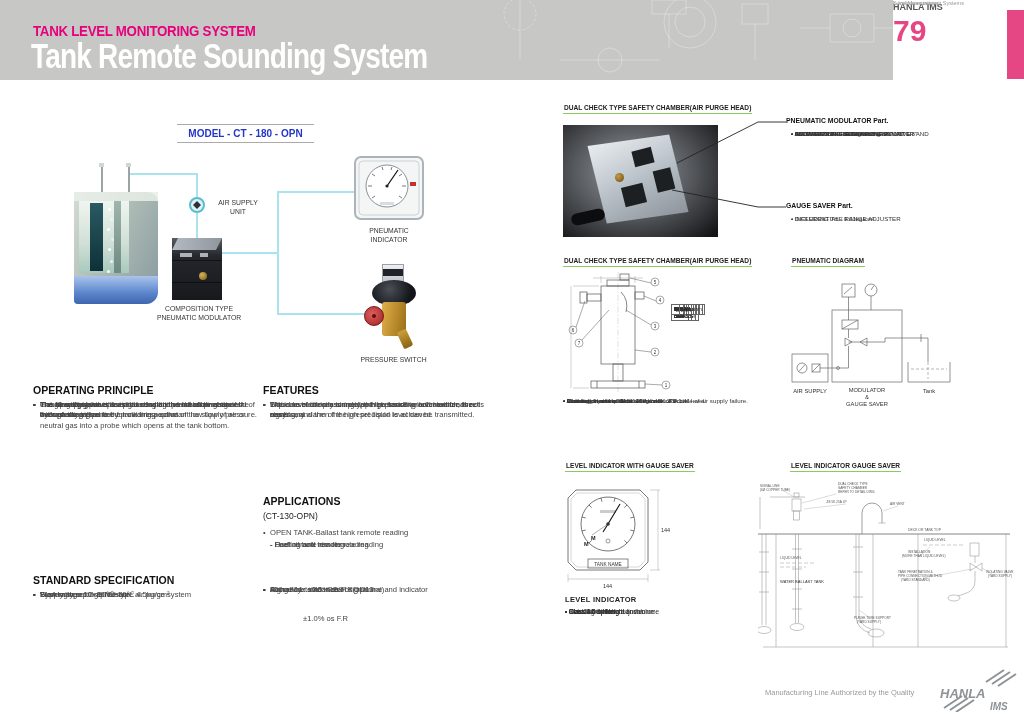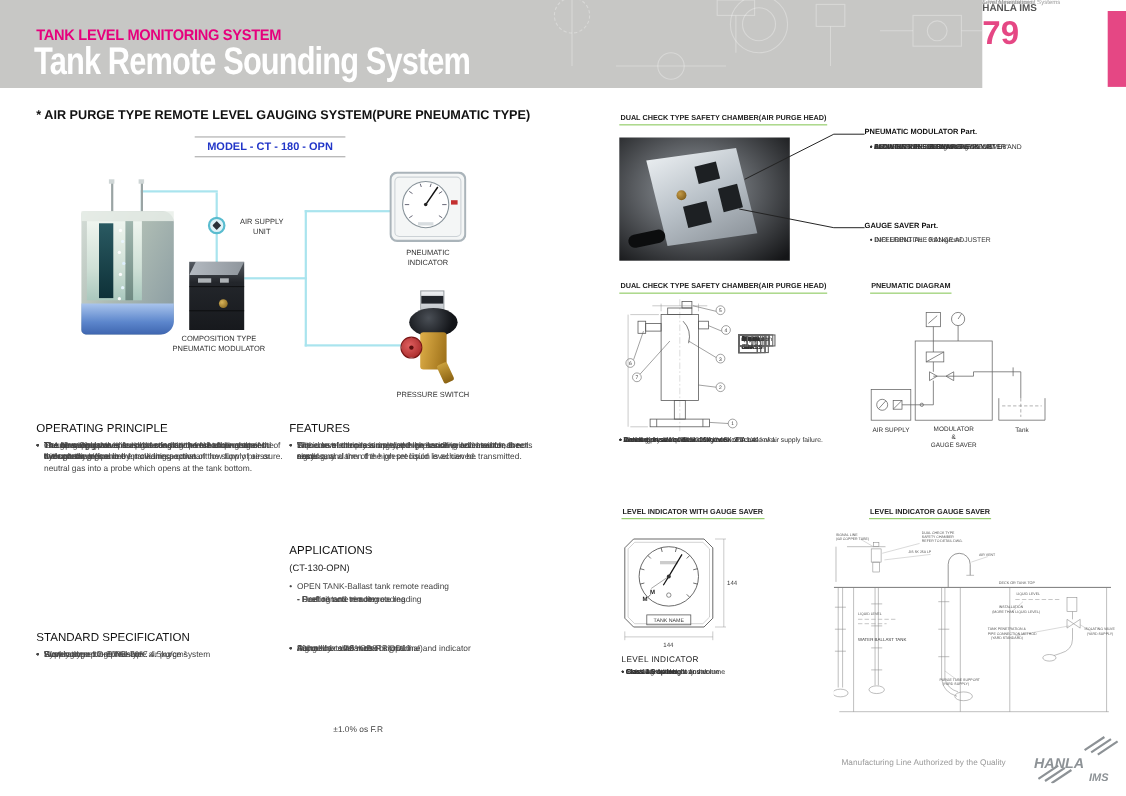--- a/index.html
+++ b/index.html
@@ -63,35 +63,35 @@
            background:radial-gradient(circle at 40% 35%,#4a4f56,#121418 70%);}
   .ps-valve{left:16px;top:38px;width:24px;height:34px;border-radius:3px;
            background:linear-gradient(100deg,#e0b04a,#9a6d16);}
   .ps-wheel{left:-2px;top:42px;width:20px;height:20px;border-radius:50%;border:1px solid #7a1616;
            background:radial-gradient(circle at 40% 40%,#e06060,#9c1f1f);}
   .ps-wheel::after{content:"";position:absolute;left:7px;top:7px;width:4px;height:4px;border-radius:50%;background:#5c0f0f;}
   .ps-spout{left:34px;top:66px;width:10px;height:18px;border-radius:2px;transform:rotate(-25deg);
            background:linear-gradient(#caa03c,#8a6212);}
 
   
-  .h-left{font-size:10.5px;font-weight:normal;color:#111;white-space:nowrap;}
+  .h-left{font-size:10.5px;font-weight:bold;color:#111;white-space:nowrap;}
   .blist{margin:0;padding:0;list-style:none;font-size:7.6px;color:#444;line-height:1.38;}
   .blist li{position:relative;padding-left:7px;margin-bottom:1px;}
   .blist li::before{content:"•";position:absolute;left:0;}
   .blist.plain li{padding-left:2px;}
   .blist.plain li::before{content:"";}
   .op-h{left:33px;top:384px;}   .op-list{left:33px;top:400px;width:224px;}
   .ss-h{left:33px;top:574px;}   .ss-list{left:33px;top:590px;width:224px;}
   .ft-h{left:263px;top:384px;}  .ft-list{left:263px;top:400px;width:224px;}
   .ap-h{left:263px;top:495px;}
   .ap-sub{left:263px;top:511px;font-size:8.5px;color:#222;}
   .ap-list{left:263px;top:528px;width:228px;}
   .ap-sub-list{left:268px;top:540px;width:228px;}
   .ap-specs{left:263px;top:585px;width:232px;}
-  .ap-cont{left:303px;top:658px;font-size:7.6px;color:#444;}
+  .ap-cont{left:303px;top:614px;font-size:7.6px;color:#444;}
 
   
   .sec-h{z-index:2;}
   .sec-h .dbl{position:static;display:block;height:2px;border-top:1px solid #8cc95f;
               border-bottom:1px solid #8cc95f;margin-bottom:2px;}
   .sec-h .txt{position:static;display:block;font-size:6.6px;font-weight:bold;color:#222;
               padding:1px 1px 2px;border-bottom:1px solid #8cc95f;white-space:nowrap;}
   .sh1{left:563px;top:103px;width:174px;}
   .sh2{left:563px;top:256px;width:174px;}
   .sh3{left:791px;top:256px;width:106px;}
@@ -119,21 +119,21 @@
   .parts-table th,.parts-table td{position:static;border:1px solid #666;padding:1px 2px;
         text-align:center;font-weight:normal;line-height:1.2;}
   .parts-table td:nth-child(2){text-align:left;}
   .parts-table tr{position:static;}
   .parts-table thead,.parts-table tbody{position:static;}
   .notes-list{left:563px;top:396px;}
 
   
   .pneu-svg{left:790px;top:272px;}
   .dial-svg{left:562px;top:484px;}
-  .li-head{left:565px;top:595px;font-size:7.5px;font-weight:normal;color:#222;letter-spacing:.3px;}
+  .li-head{left:565px;top:595px;font-size:7.5px;font-weight:bold;color:#222;letter-spacing:.3px;}
   .li-list{left:565px;top:607px;font-size:6.4px;}
   .inst-svg{left:758px;top:477px;}
 
   
   .footer-note{left:765px;top:688px;font-size:7.5px;color:#9a9a9a;white-space:nowrap;}
   .logo-svg{left:938px;top:668px;}
   svg text{font-family:"Liberation Sans",sans-serif;}
 </style>
 </head>
 <body>
@@ -163,21 +163,20 @@
     <div class="banner-title">Tank Remote Sounding System</div>
   </div>
   <div class="badge">
     <span class="badge-num">79</span>
     <span class="badge-brand">HANLA IMS</span>
     <span class="badge-sub">Level Measurement Systems</span>
     <span class="badge-sub">&amp; Instrumentations</span>
   </div>
   <div class="pink-bar"></div>
 
-  <div class="main-title">* AIR PURGE TYPE REMOTE LEVEL GAUGING SYSTEM(PURE PNEUMATIC TYPE)</div>
   <div class="model-box">MODEL - CT - 180 - OPN</div>
 
   <div class="cyan" style="left:128px;top:173px;width:70px;height:2px"></div>
   <div class="cyan" style="left:128px;top:173px;width:2px;height:22px"></div>
   <div class="cyan" style="left:196px;top:175px;width:2px;height:24px"></div>
   <div class="cyan" style="left:196px;top:212px;width:2px;height:28px"></div>
   <div class="cyan" style="left:222px;top:252px;width:57px;height:2px"></div>
   <div class="cyan" style="left:277px;top:191px;width:2px;height:124px"></div>
   <div class="cyan" style="left:277px;top:191px;width:78px;height:2px"></div>
   <div class="cyan" style="left:277px;top:313px;width:90px;height:2px"></div>

